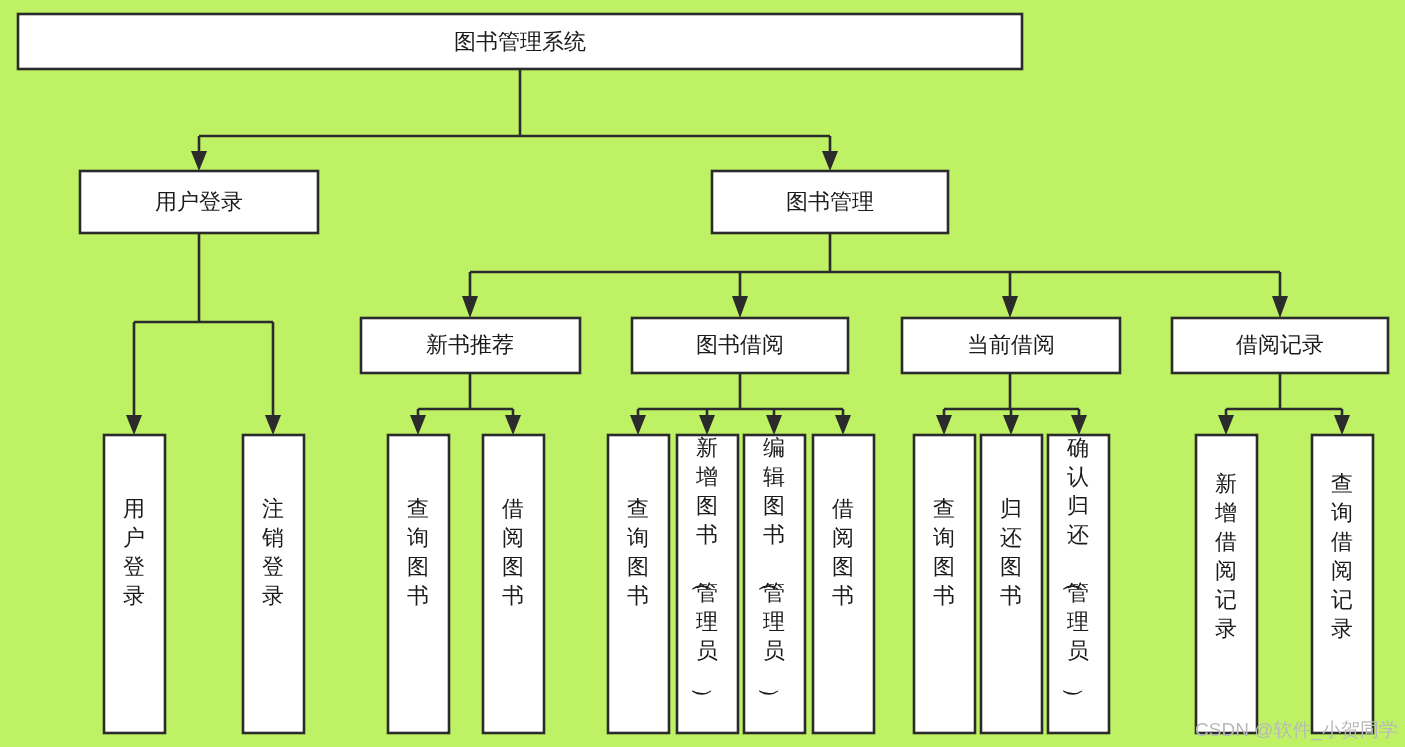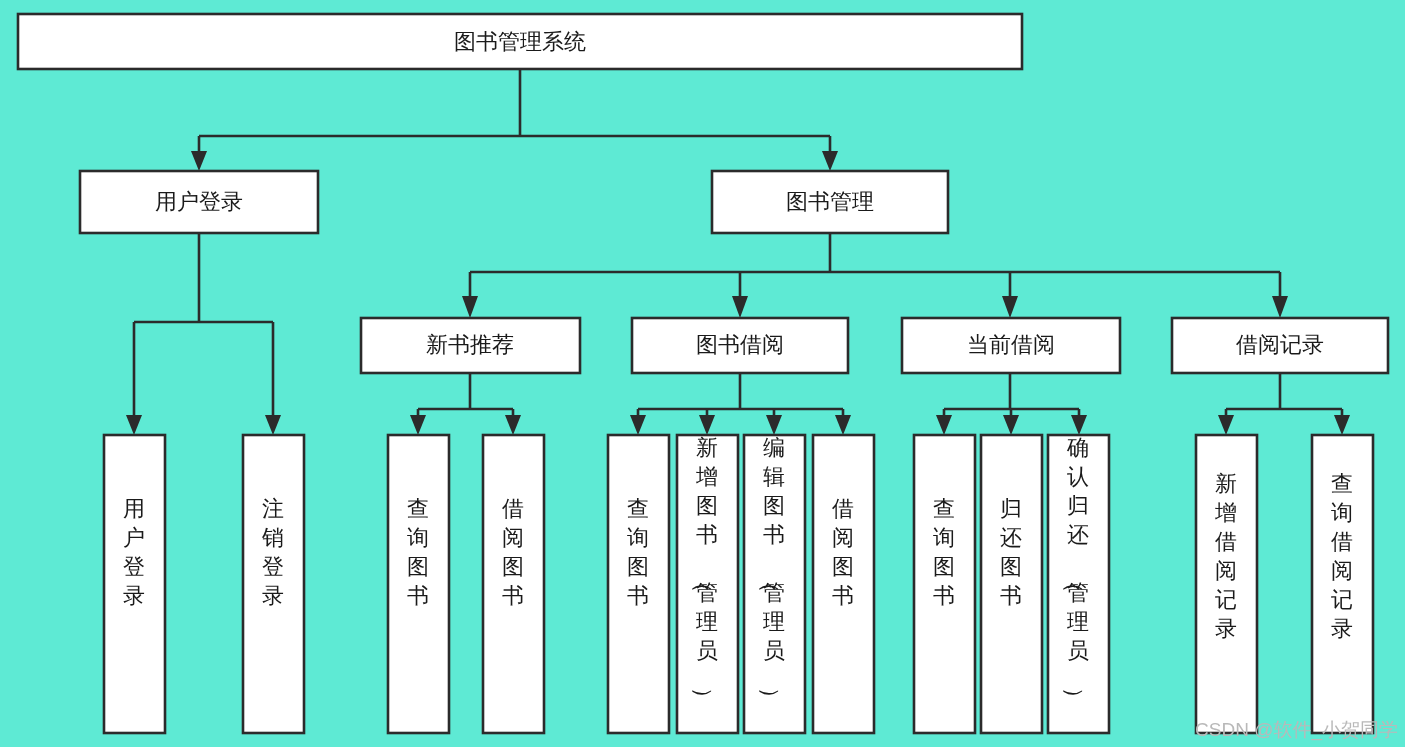--- a/index.html
+++ b/index.html
@@ -10,21 +10,21 @@
   body {
     width: 1405px;
     height: 747px;
     font-family: "Liberation Sans", "DejaVu Sans", sans-serif;
     overflow: hidden;
   }
   #diagram-root {
     position: relative;
     width: 1405px;
     height: 747px;
-    background: #5eead4;
+    background: #bef264;
   }
   svg.diagram-canvas {
     position: absolute;
     left: 0;
     top: 0;
     width: 1405px;
     height: 747px;
   }
   .node-box {
     fill: #ffffff;

